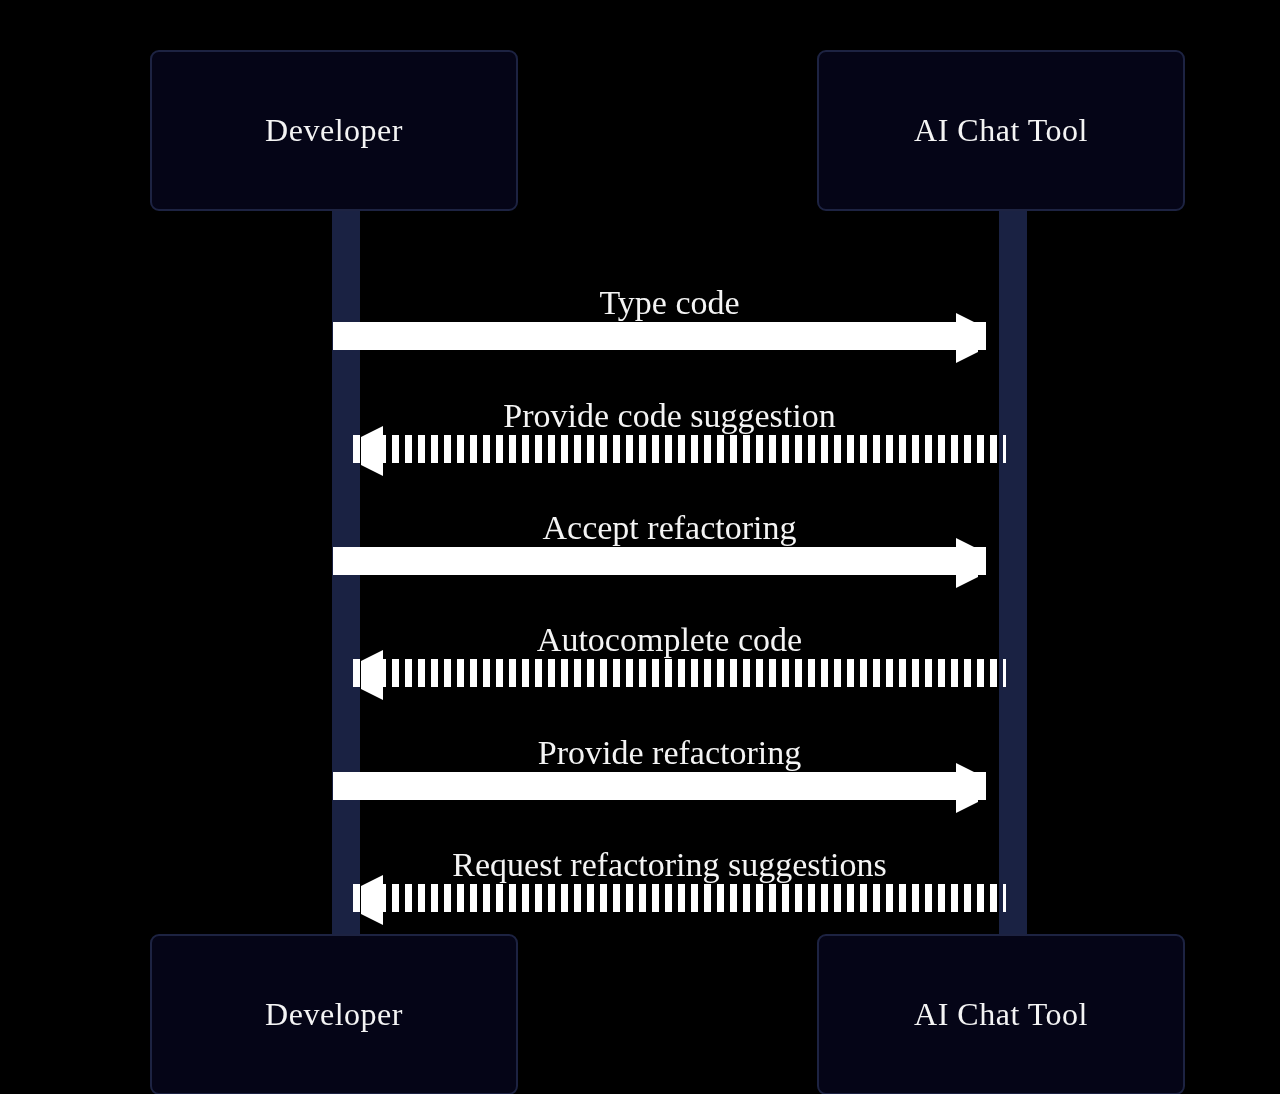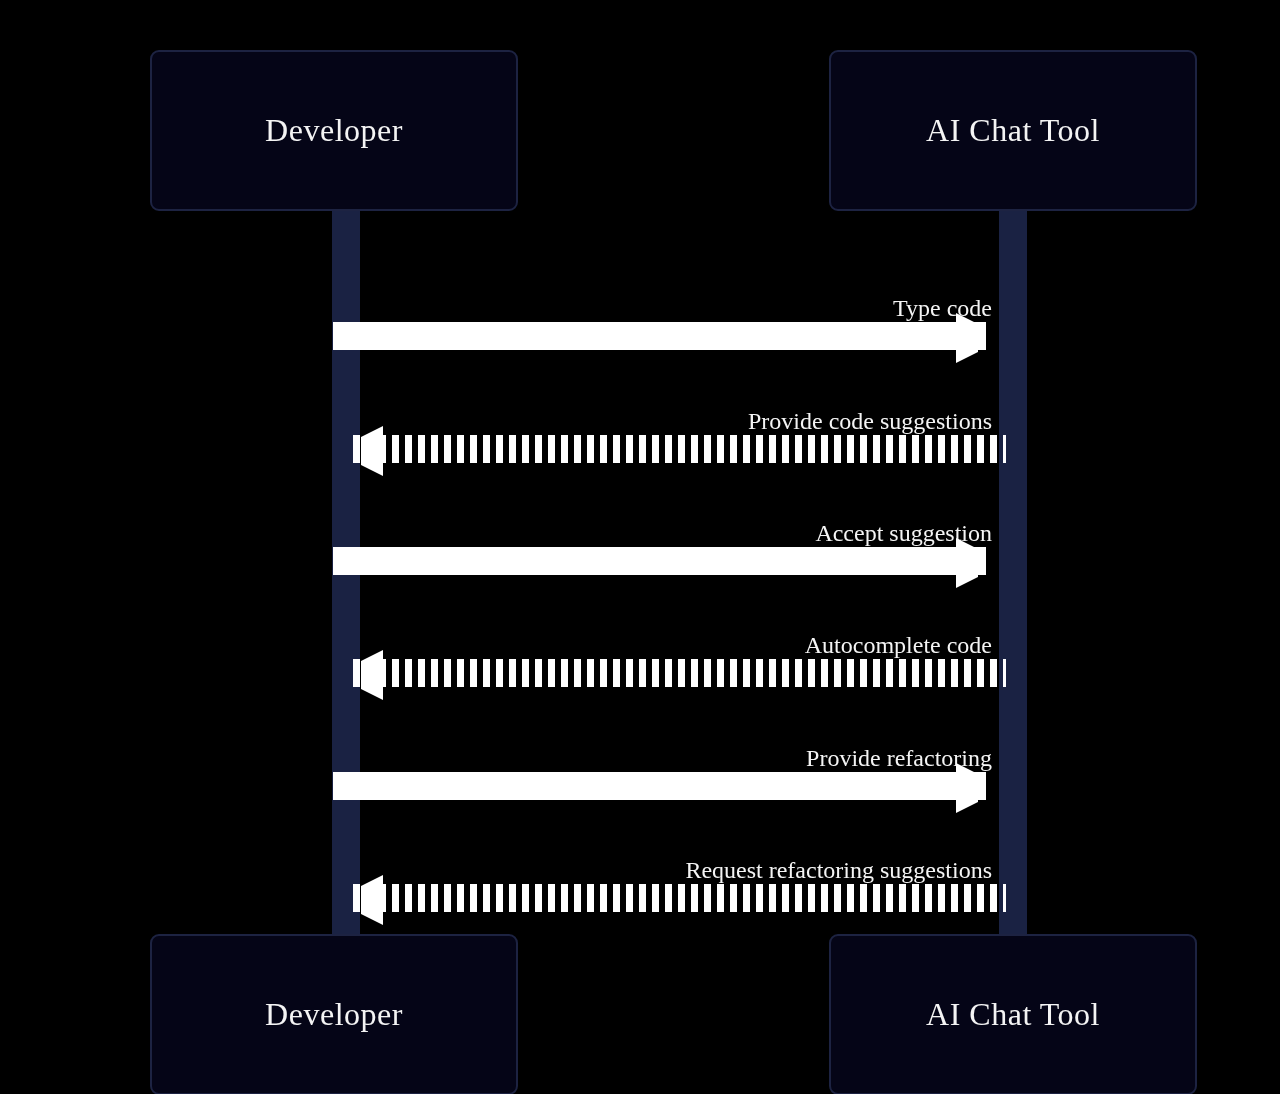--- a/index.html
+++ b/index.html
@@ -30,44 +30,44 @@
     border: 2px solid var(--actor-border);
     border-radius: 9px;
     display: flex; align-items: center; justify-content: center;
   }
   .actor span {
     color: var(--text);
     font-size: 32px;
     letter-spacing: 0.5px;
   }
   .actor.left  { left: 122px; }
-  .actor.right { left: 789px; margin-left: 12px; }
+  .actor.right { left: 789px; }
   .actor.top    { top: 22px; }
   .actor.bottom { top: 906px; }
   
   .lifeline {
     position: absolute;
     top: 183px; height: 723px;
     width: 3px;
     background: var(--lifeline);
   }
   .lifeline.left  { left: 304px; }
   .lifeline.right { left: 971px; }
   
   .message {
     position: absolute;
     left: 305px; width: 673px;
     height: 0;
   }
   .msg-label {
     position: absolute;
     left: 0; right: 0; bottom: 16px;
-    text-align: right;
+    text-align: center;
     color: var(--text);
-    font-size: 24px;
+    font-size: 34px;
     white-space: nowrap;
   }
   .arrow {
     position: absolute;
     left: 0; right: 0; top: -2px;
     height: 4px;
   }
   .arrow .line {
     position: absolute;
     top: 0; height: 4px;
@@ -113,29 +113,29 @@
 
   <div class="message" style="top:296px;">
     <div class="msg-label">Type code</div>
     <div class="arrow solid to-right">
       <div class="line"></div>
       <div class="arrowhead"></div>
     </div>
   </div>
 
   <div class="message" style="top:409px;">
-    <div class="msg-label">Provide code suggestions</div>
+    <div class="msg-label">Provide code suggestion</div>
     <div class="arrow dashed to-left">
       <div class="line"></div>
       <div class="arrowhead"></div>
     </div>
   </div>
 
   <div class="message" style="top:521px;">
-    <div class="msg-label">Accept suggestion</div>
+    <div class="msg-label">Accept refactoring</div>
     <div class="arrow solid to-right">
       <div class="line"></div>
       <div class="arrowhead"></div>
     </div>
   </div>
 
   <div class="message" style="top:633px;">
     <div class="msg-label">Autocomplete code</div>
     <div class="arrow dashed to-left">
       <div class="line"></div>

